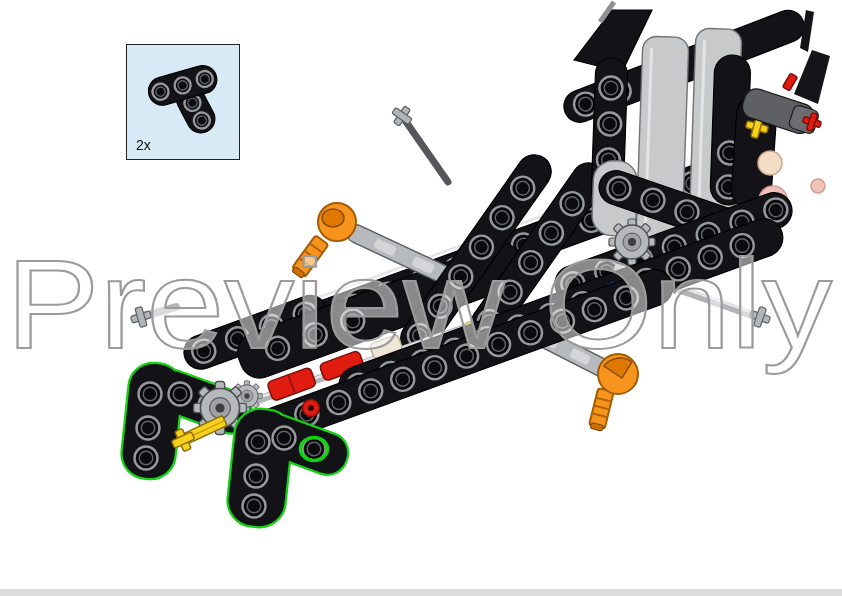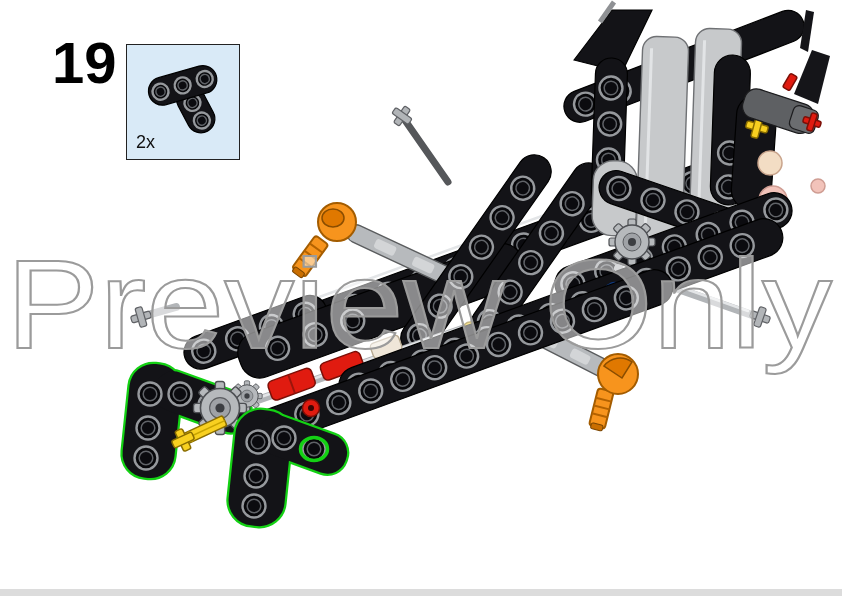--- a/index.html
+++ b/index.html
@@ -2,21 +2,21 @@
 <html style="--page-bg: #ffffff; --black-part: #131317; --beam-hole-rim: #96999d; --light-gray-part: #c7c9cb; --mid-gray-part: #b2b5b8; --dark-gray-part: #5e6063; --orange-part: #f7941d; --orange-dark: #a35c00; --red-part: #e01b10; --yellow-part: #f8d020; --blue-part: #1f5fd0; --tan-part: #f3ddc4; --pink-part: #f2c3ba; --highlight-green: #14d114; --callout-bg: #d9eaf7; --watermark-fill: #ffffff; --watermark-stroke: #9b9b9b; --divider: #dcdcdc;"><head>
 <meta charset="utf-8">
 <style>
   html,body{margin:0;padding:0;background:#ffffff;}
   .page{position:relative;width:842px;height:596px;background:var(--page-bg,#fff);overflow:hidden;
         font-family:"Liberation Sans",sans-serif;}
   .step-number{position:absolute;left:52px;top:34px;font-size:58px;font-weight:bold;color:#000;line-height:1;}
   .parts-box{position:absolute;left:126px;top:44px;width:114px;height:116px;
              background:var(--callout-bg,#d9eaf7);border:1.5px solid #222;box-sizing:border-box;}
   .parts-box svg{position:absolute;left:0;top:0;}
-  .qty{position:absolute;left:9px;bottom:6px;font-size:18px;color:#111;}
+  .qty{position:absolute;left:9px;bottom:6px;font-size:14px;color:#111;}
   .model{position:absolute;left:0;top:0;width:842px;height:596px;}
   .divider{position:absolute;left:0;bottom:0;width:100%;height:7px;background:var(--divider,#dcdcdc);}
 
   
   .bm{fill:var(--black-part,#131317);stroke:#000;stroke-width:1.2;}
   .ho{fill:#07070a;stroke:var(--beam-hole-rim,#96999d);stroke-width:2.4;}
   .hi{fill:#0b0b0f;stroke:#606368;stroke-width:1.5;}
   .gray{fill:var(--light-gray-part,#c7c9cb);stroke:#6f7174;stroke-width:1.4;}
   .graydk{fill:var(--dark-gray-part,#5e6063);stroke:#1c1c1e;stroke-width:1.3;}
   .axl{stroke:var(--mid-gray-part,#b2b5b8);stroke-width:8;stroke-linecap:round;fill:none;}
@@ -33,21 +33,20 @@
   .hl-ellipse{fill:none;stroke:var(--highlight-green,#14d114);stroke-width:3.5;}
   .wm{font-family:"Liberation Sans",sans-serif;font-size:126px;
       fill:var(--watermark-fill,#fff);fill-opacity:0.5;
       stroke:var(--watermark-stroke,#9b9b9b);stroke-width:2px;}
 </style>
 </head>
 <body>
 
 <div class="page">
 
-  <div class="step-number">19</div>
 
   <div class="parts-box">
     <svg width="114" height="96" viewBox="0 0 114 96">
       <defs>
         <g id="hs">
             <circle r="8" class="ho"></circle>
             <circle r="4.6" class="hi"></circle>
           </g>
       </defs>
       <g transform="translate(57,42) rotate(62)">

